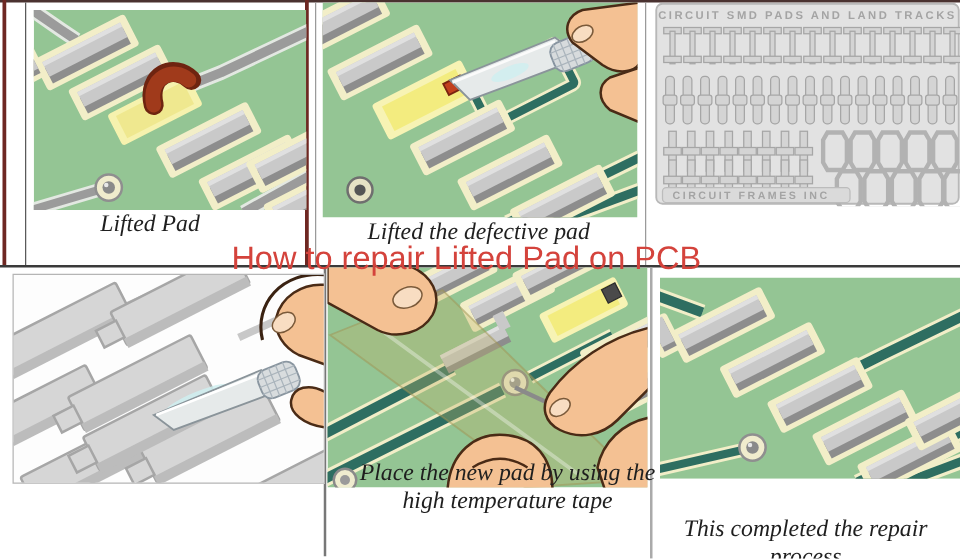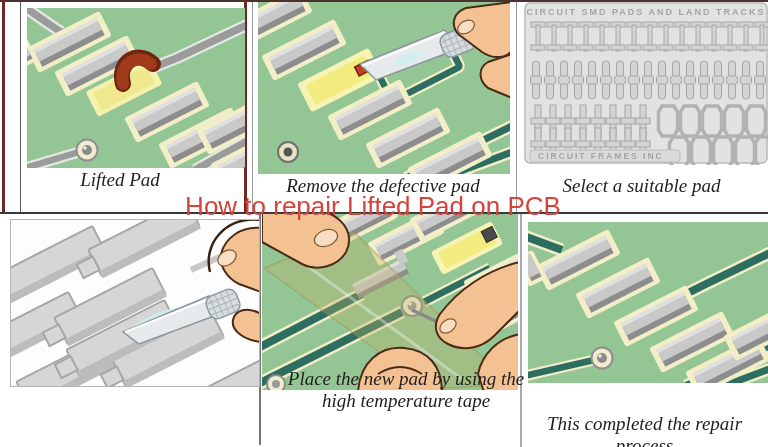--- a/index.html
+++ b/index.html
@@ -150,21 +150,21 @@
     </g>
 
     <g>
       <path class="skin" d="M 254 0 L 208 6 C 196 10 192 22 200 32 L 224 50 C 236 58 250 56 254 48 Z"></path>
       <path class="skin" d="M 254 52 L 230 60 C 220 66 220 78 230 86 L 254 96 Z"></path>
       <g transform="translate(208,25) rotate(-30)">
           <ellipse class="nail" rx="9" ry="6"></ellipse>
         </g>
     </g>
   </svg>
-  <div class="caption" style="left:253px;width:260px;top:175px;">Remove the defective pad</div>
+  <div class="caption" style="left:253px;width:260px;top:175px;">Lifted the defective pad</div>
 
   <svg class="ill" style="left:524px;top:2px;" width="244" height="163" viewBox="0 0 244 163">
     <defs>
       <g id="sa">
         <rect class="sheetshape" x="-7" y="-16" width="14" height="5"></rect>
         <rect class="sheetshape" x="-2" y="-13" width="4" height="26"></rect>
         <rect class="sheetshape" x="-7" y="7" width="14" height="5"></rect>
       </g>
       <g id="sb">
         <rect class="sheetshape" x="-3.5" y="-19" width="7" height="38" rx="3"></rect>
@@ -248,21 +248,20 @@
         <use href="#sc" x="44" y="142"></use>
       <use href="#sc" x="59" y="142"></use>
         <use href="#sc" x="74" y="142"></use>
         <use href="#sc" x="89" y="142"></use>
       <use href="#sc" x="104" y="142"></use>
         <use href="#sc" x="119" y="142"></use>
     </g>
     <rect x="6" y="148" width="150" height="12" rx="3" fill="#dadada" stroke="#bcbcbc"></rect>
     <text class="embossed" x="14" y="157" font-size="8.5">CIRCUIT FRAMES  INC</text>
   </svg>
-  <div class="caption" style="left:515px;width:253px;top:175px;">Select a suitable pad</div>
 
   <svg class="ill" style="left:10px;top:219px;border:1px solid #b5b5b5;background:#fdfdfd;" width="248" height="166" viewBox="0 0 248 166">
     <defs>
       <g id="bp">
         <rect x="-55" y="-17" width="110" height="30" rx="2" fill="#d6d6d6" stroke="#a6a6a6" stroke-width="2"></rect>
         <rect x="-55" y="7" width="110" height="8" fill="#bcbcbc"></rect>
         <rect x="-72" y="-9" width="18" height="15" fill="#d6d6d6" stroke="#a6a6a6" stroke-width="2"></rect>
       </g>
     </defs>
 

